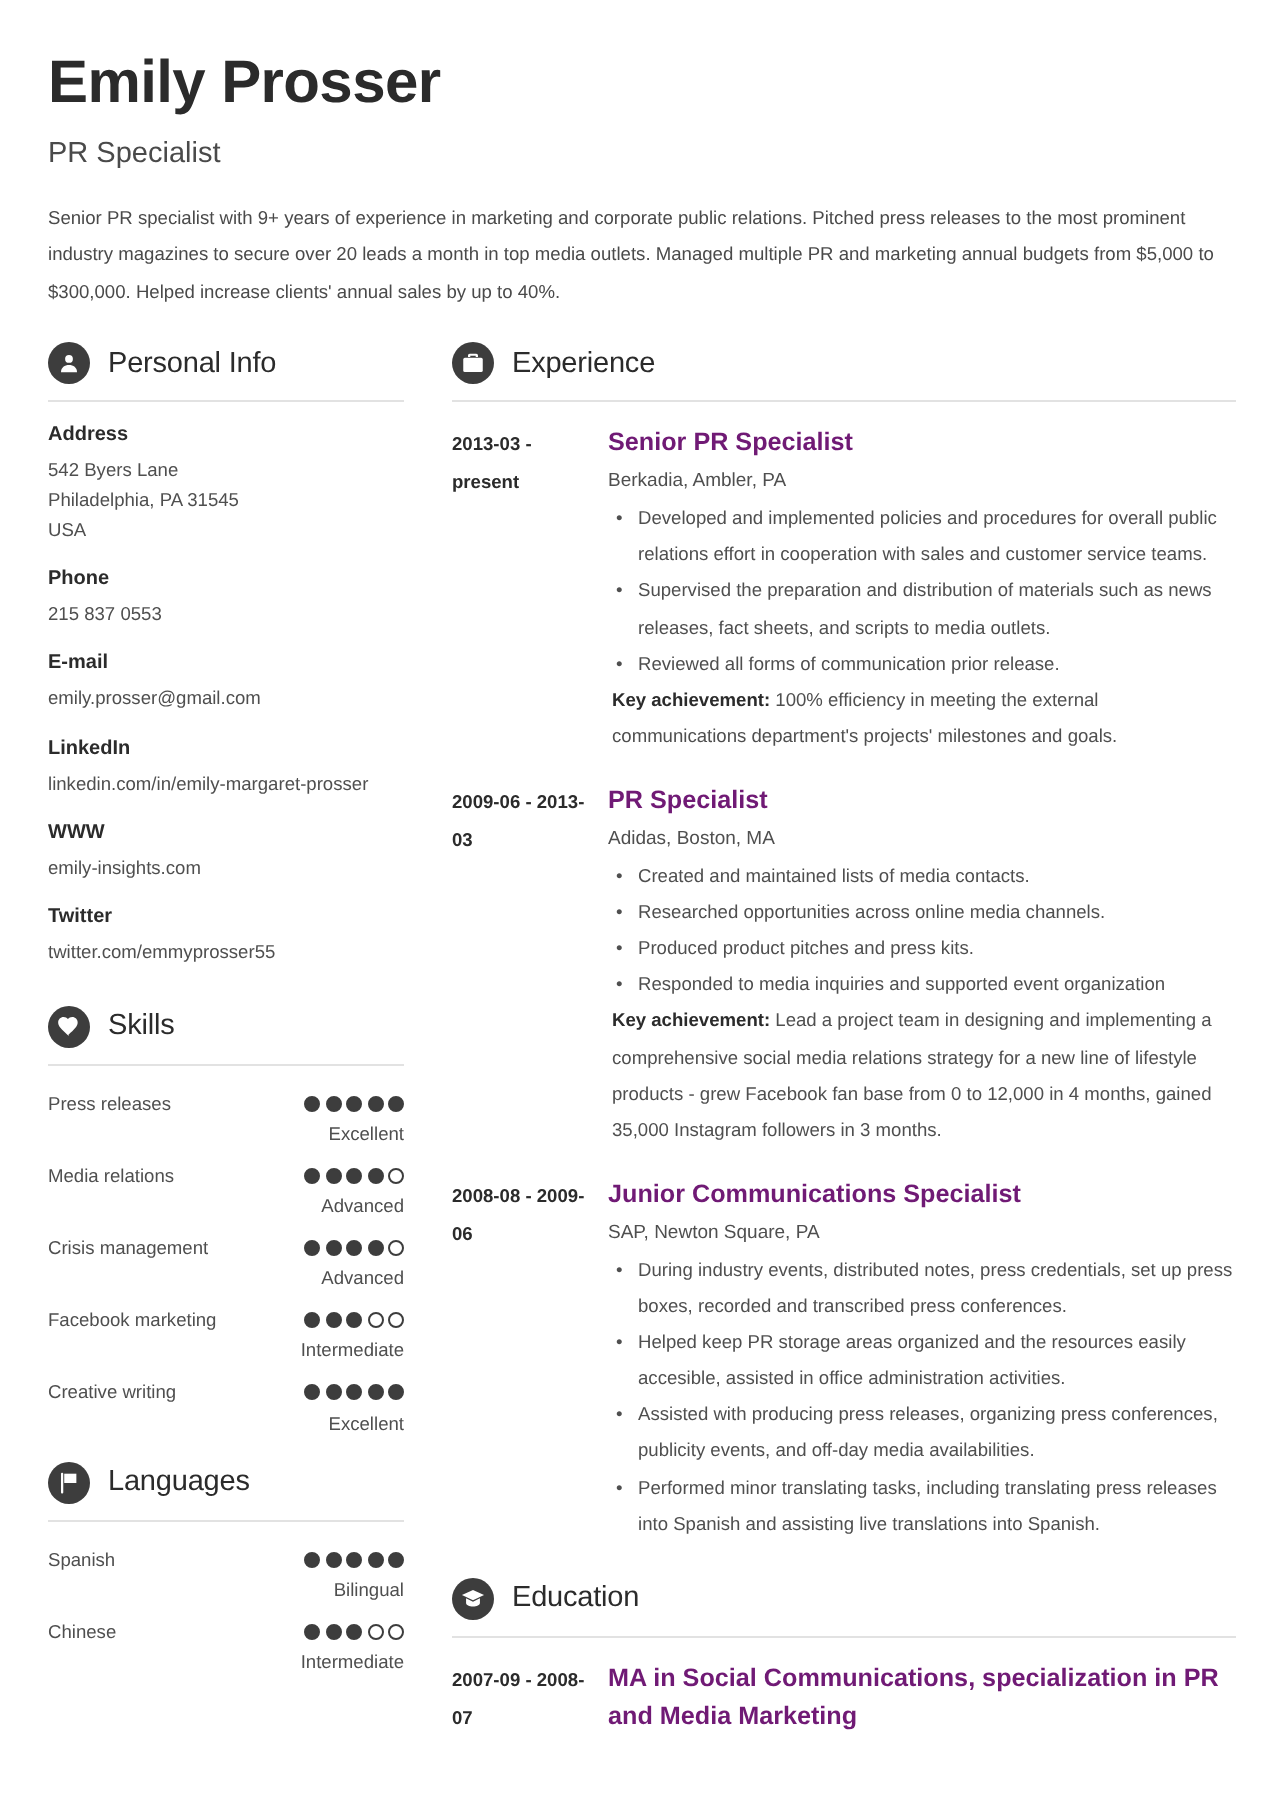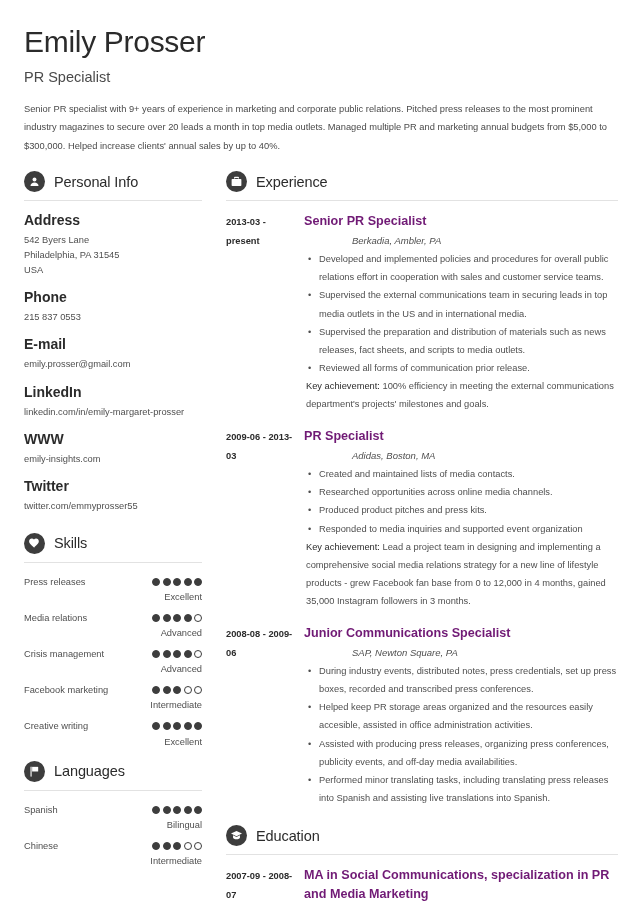--- a/index.html
+++ b/index.html
@@ -21,21 +21,21 @@
     width: 640px;
     height: 905px;
     background: #ffffff;
     padding: 26px 22px 0 24px;
     overflow: hidden;
   }
 
   
   .name {
     font-size: 30px;
-    font-weight: normal;
+    font-weight: bold;
     color: #2b2b2b;
     letter-spacing: -0.3px;
     line-height: 1.05;
   }
 
   .job-title {
     font-size: 14.5px;
     color: #4a4a4a;
     margin-top: 11px;
     font-weight: normal;
@@ -92,21 +92,21 @@
     display: flex;
     align-items: center;
     justify-content: center;
     flex: 0 0 21px;
   }
   .sec-icon svg { display: block; }
 
   
   .info-block { margin-bottom: 11px; }
   .info-label {
-    font-size: 14px;
+    font-size: 10px;
     font-weight: bold;
     color: #2b2b2b;
     margin-bottom: 5px;
   }
   .info-line {
     font-size: 9.3px;
     color: #4f4f4f;
     line-height: 1.62;
     word-break: break-word;
   }
@@ -167,24 +167,22 @@
 
   .entry-title {
     font-size: 12.6px;
     font-weight: bold;
     color: #701a75;
     line-height: 1.5;
     margin-bottom: 4px;
   }
   .entry-org {
     font-size: 9.5px;
-    font-style: italic;
     color: #4f4f4f;
     margin-bottom: 4px;
-    margin-left: 48px;
   }
   .bullets {
     list-style: none;
     margin: 0 0 0 2px;
     padding: 0;
   }
   .bullets li {
     font-size: 9.3px;
     color: #4f4f4f;
     line-height: 1.95;
@@ -197,21 +195,21 @@
     left: 2px;
     top: 0;
     color: #4f4f4f;
   }
   .achievement {
     font-size: 9.3px;
     color: #4f4f4f;
     line-height: 1.95;
     margin-left: 2px;
   }
-  .achievement b { color: #2b2b2b; font-weight: normal; }
+  .achievement b { color: #2b2b2b; font-weight: bold; }
 
   .edu-gap { margin-top: 18px; }
 </style>
 </head>
 <body>
 
 <div class="page">
 
   <div>
     <h1 class="name">Emily Prosser</h1>
@@ -408,21 +406,20 @@
         </div>
         <div class="section-rule"></div>
 
         <div class="entry">
           <div class="entry-dates">2013-03 - present</div>
           <div class="entry-body">
             <div class="entry-title">Senior PR Specialist</div>
             <div class="entry-org">Berkadia, Ambler, PA</div>
             <ul class="bullets">
               <li>Developed and implemented policies and procedures for overall public relations effort in cooperation with sales and customer service teams.</li>
-              <li>Supervised the external communications team in securing leads in top media outlets in the US and in international media.</li>
               <li>Supervised the preparation and distribution of materials such as news releases, fact sheets, and scripts to media outlets.</li>
               <li>Reviewed all forms of communication prior release.</li>
             </ul>
             <div class="achievement">
               <b>Key achievement:</b><span> 100% efficiency in meeting the external communications department's projects' milestones and goals.</span>
             </div>
           </div>
         </div>
 
         <div class="entry">

